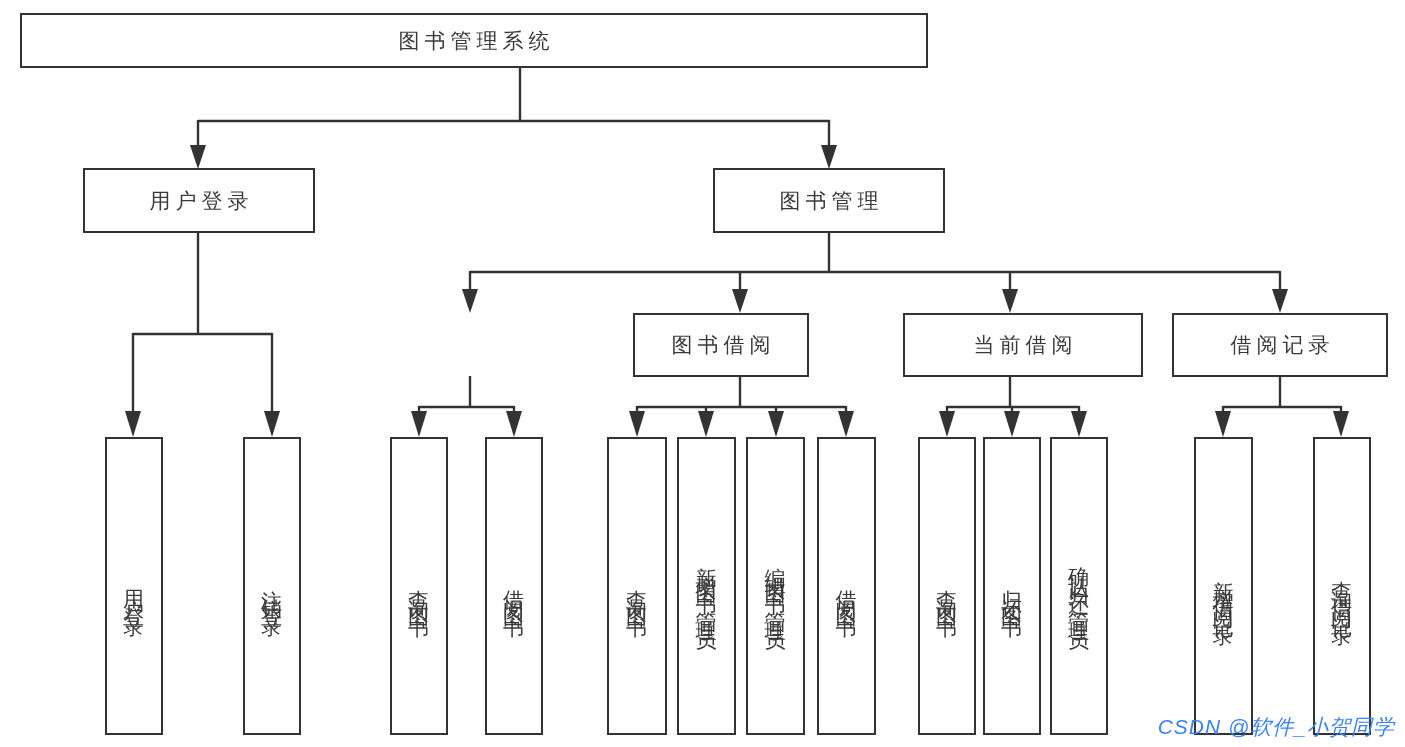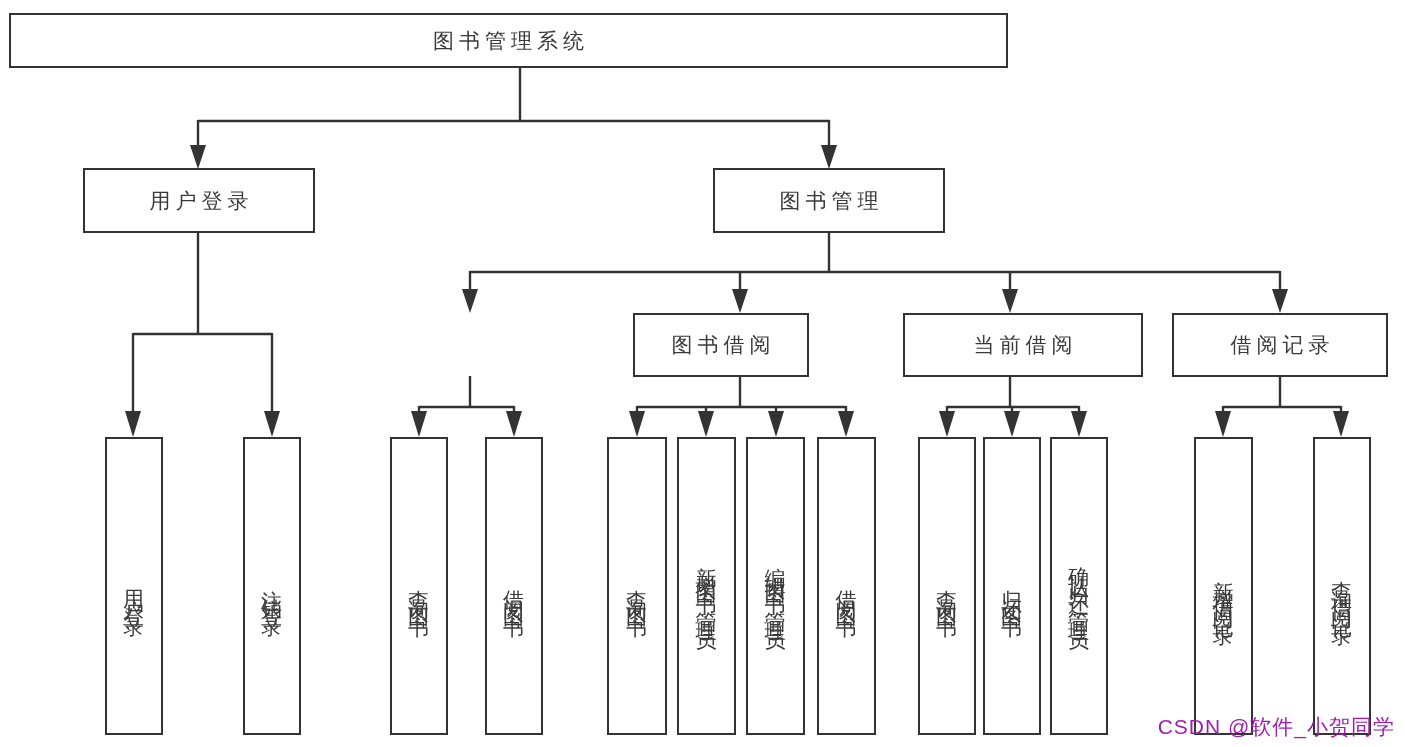--- a/index.html
+++ b/index.html
@@ -42,22 +42,23 @@
     margin-bottom: -9px; 
     line-height: 1;
     white-space: nowrap;
   }
   .watermark {
     position: absolute;
     right: 10px;
     bottom: 6px;
     font-size: 21px;
     letter-spacing: 1px;
-    color: #a21caf;
+    color: #3b82f6;
     white-space: nowrap;
+    font-style: italic;
   }
 </style>
 </head>
 <body>
 
 <div class="stage">
 
   <svg class="connectors" viewBox="0 0 1405 747" xmlns="http://www.w3.org/2000/svg">
     <g stroke="#333333" stroke-width="2.4" fill="none">
       <line x1="520" y1="67" x2="520" y2="121"></line>
@@ -140,21 +141,21 @@
       <line x1="1223" y1="407" x2="1341" y2="407"></line>
       <line x1="1223" y1="406" x2="1223" y2="415"></line>
       <line x1="1341" y1="406" x2="1341" y2="415"></line>
     </g>
     <g fill="#333333" stroke="none">
       <polygon points="1223,437 1215,411 1231,411"></polygon>
       <polygon points="1341,437 1333,411 1349,411"></polygon>
     </g>
   </svg>
 
-  <div class="box" style="left:9px; top:13px; width:999px; height:55px;">
+  <div class="box" style="left:20px; top:13px; width:908px; height:55px;">
     <span class="hlabel">图书管理系统</span>
   </div>
 
   <div class="box" style="left:83px; top:168px; width:232px; height:65px;">
     <span class="hlabel">用户登录</span>
   </div>
   <div class="box" style="left:713px; top:168px; width:232px; height:65px;">
     <span class="hlabel">图书管理</span>
   </div>
 

